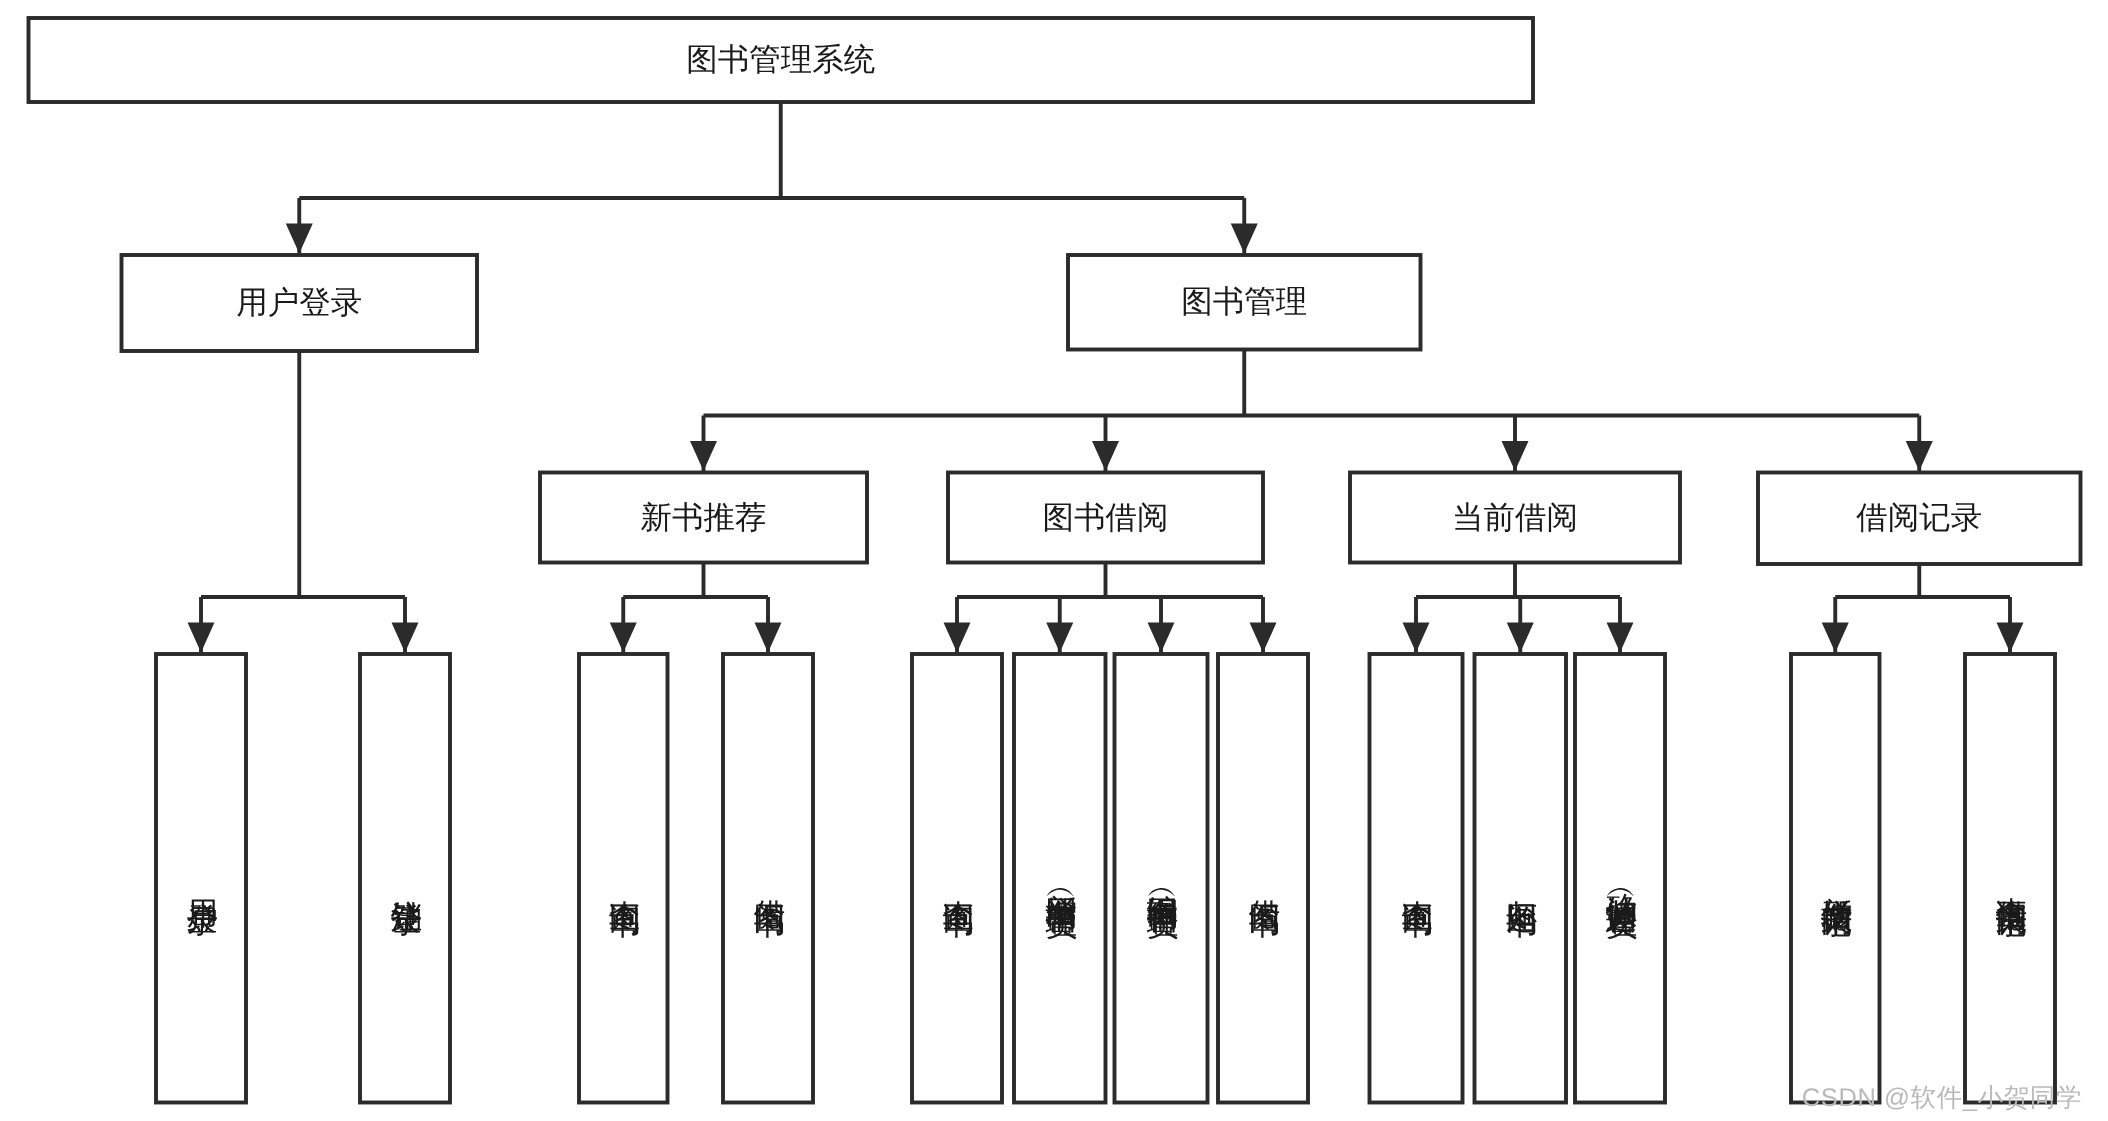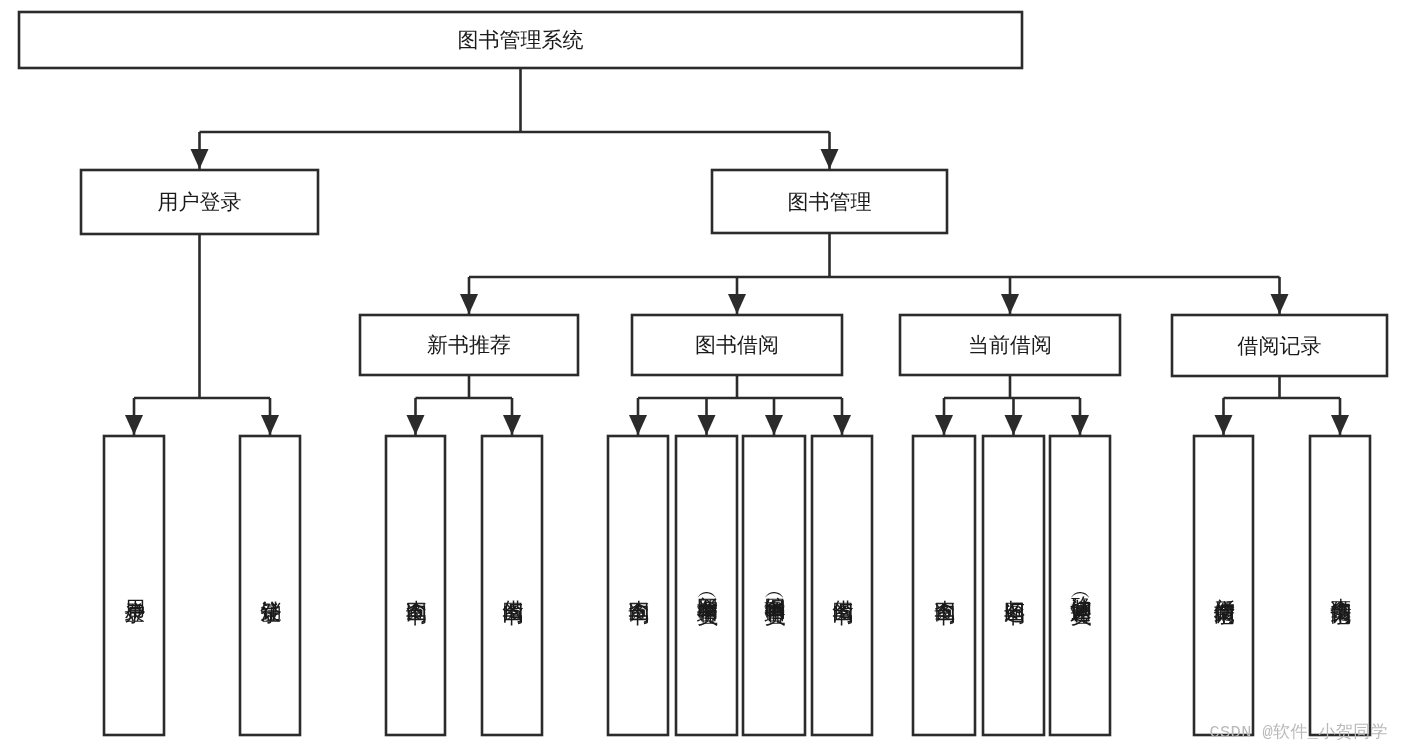--- a/index.html
+++ b/index.html
@@ -61,21 +61,21 @@
     align-items: center;
     justify-content: center;
     text-align: center;
     white-space: nowrap;
     pointer-events: none;
   }
   .watermark {
     position: absolute;
     right: 8px;
     bottom: 4px;
-    font-family: Liberation Mono, monospace;
+    font-family: Liberation Sans, sans-serif;
     font-size: 17px;
     color: #b9b9b9;
     letter-spacing: 0.4px;
     white-space: nowrap;
     text-align: right;
   }
 </style>
 </head>
 <body>
 

